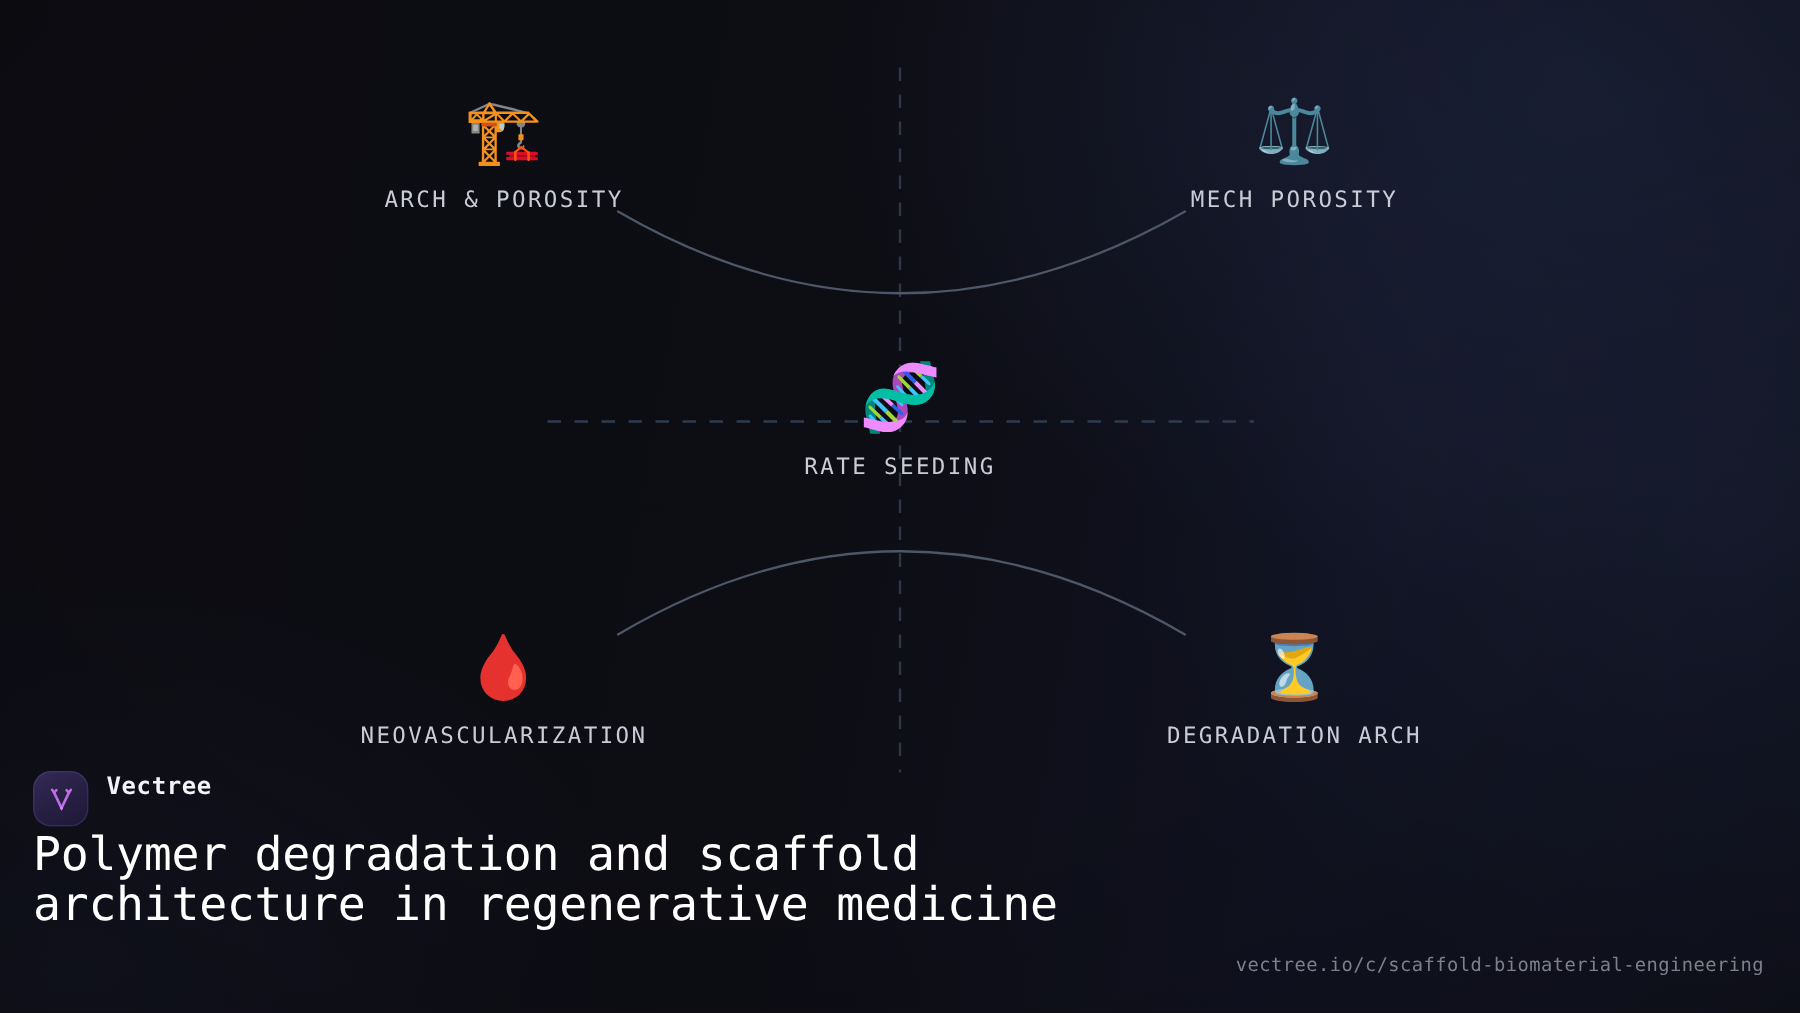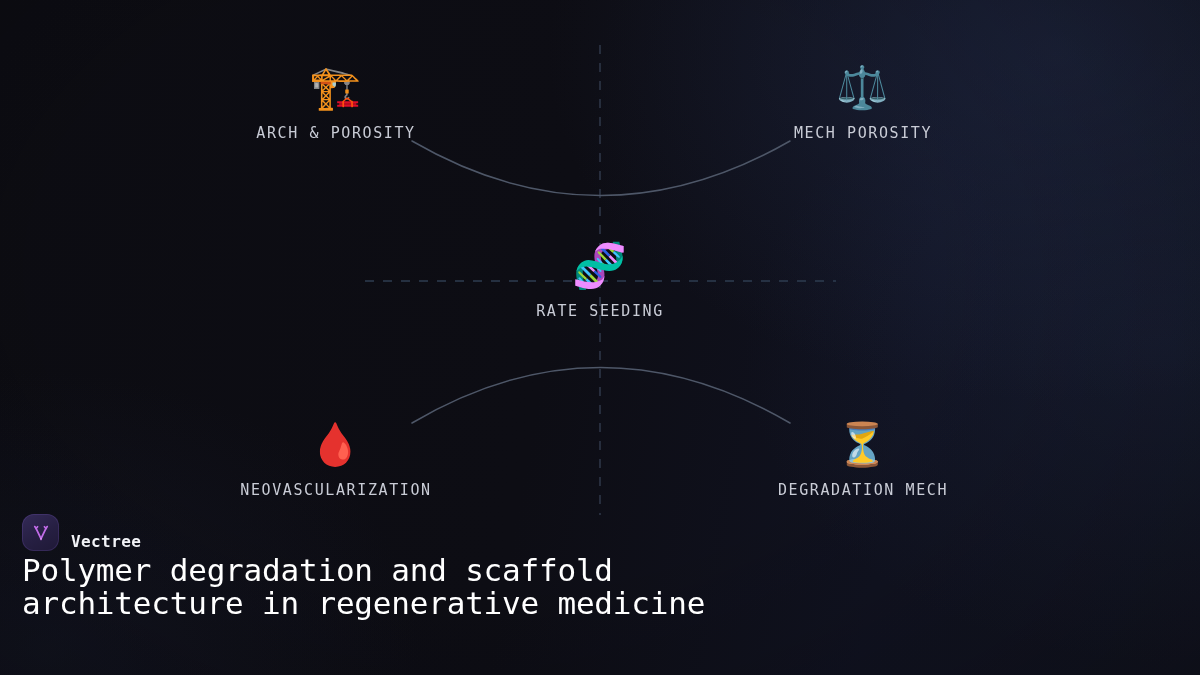--- a/index.html
+++ b/index.html
@@ -72,21 +72,21 @@
   
   .footer{
     position:absolute;
     left:0; right:0; bottom:0;
     height:170px;
   }
   .brand{
     position:absolute;
     left:22px; top:9px;
     display:flex;
-    align-items:flex-end;
+    align-items:flex-start;
     gap:12px;
   }
   .brand-mark{
     width:37px; height:37px;
     border-radius:12px;
     background:linear-gradient(150deg,#342a58 0%,#261f42 55%,#1f1937 100%);
     display:flex; align-items:center; justify-content:center;
     box-shadow:0 0 0 1px rgba(142,108,220,0.18) inset;
   }
   .brand-name{
@@ -148,21 +148,21 @@
     <span class="label">RATE SEEDING</span>
   </div>
 
   <div class="node node-neo">
     <span class="glyph">🩸</span>
     <span class="label">NEOVASCULARIZATION</span>
   </div>
 
   <div class="node node-deg">
     <span class="glyph">⏳</span>
-    <span class="label">DEGRADATION MECH</span>
+    <span class="label">DEGRADATION ARCH</span>
   </div>
 </div>
 
 <div class="footer">
 
   <div class="brand">
     <div class="brand-mark">
       <svg width="22" height="22" viewBox="0 0 24 24" xmlns="http://www.w3.org/2000/svg">
         <g fill="none" stroke="#c06ce8" stroke-width="1.9" stroke-linecap="round">
           <path d="M6.6 7.0 L12 18.2 L17.4 7.0"></path>
@@ -172,13 +172,14 @@
           <path d="M17.4 7.0 L15.7 5.2"></path>
         </g>
         <circle cx="12" cy="18.2" r="1.15" fill="#d98cf2"></circle>
       </svg>
     </div>
     <span class="brand-name">Vectree</span>
   </div>
 
   <div class="headline">Polymer degradation and scaffold architecture in regenerative medicine</div>
 
+  <div class="url">vectree.io/c/scaffold-biomaterial-engineering</div>
 </div>
 
 </body></html>

